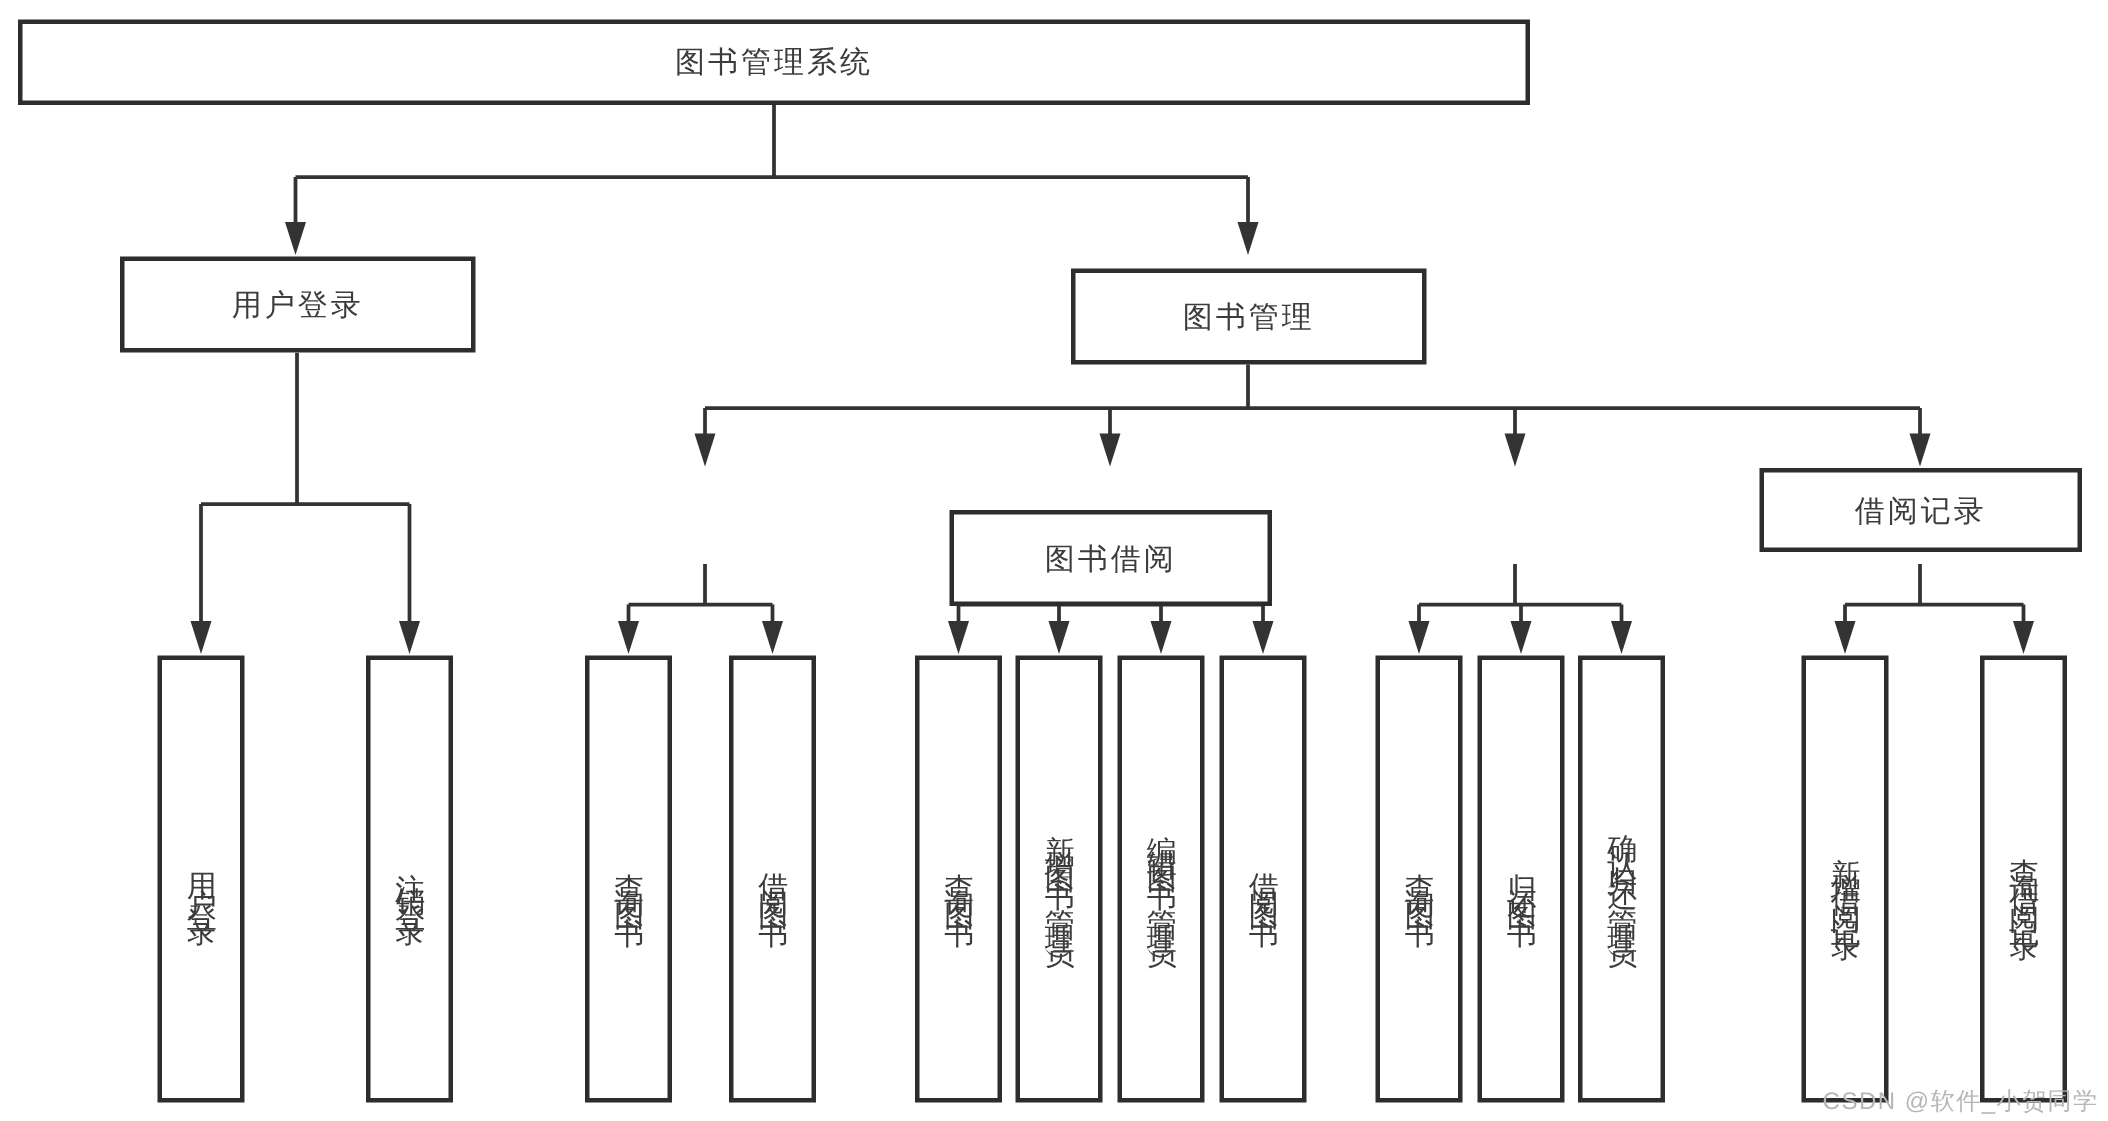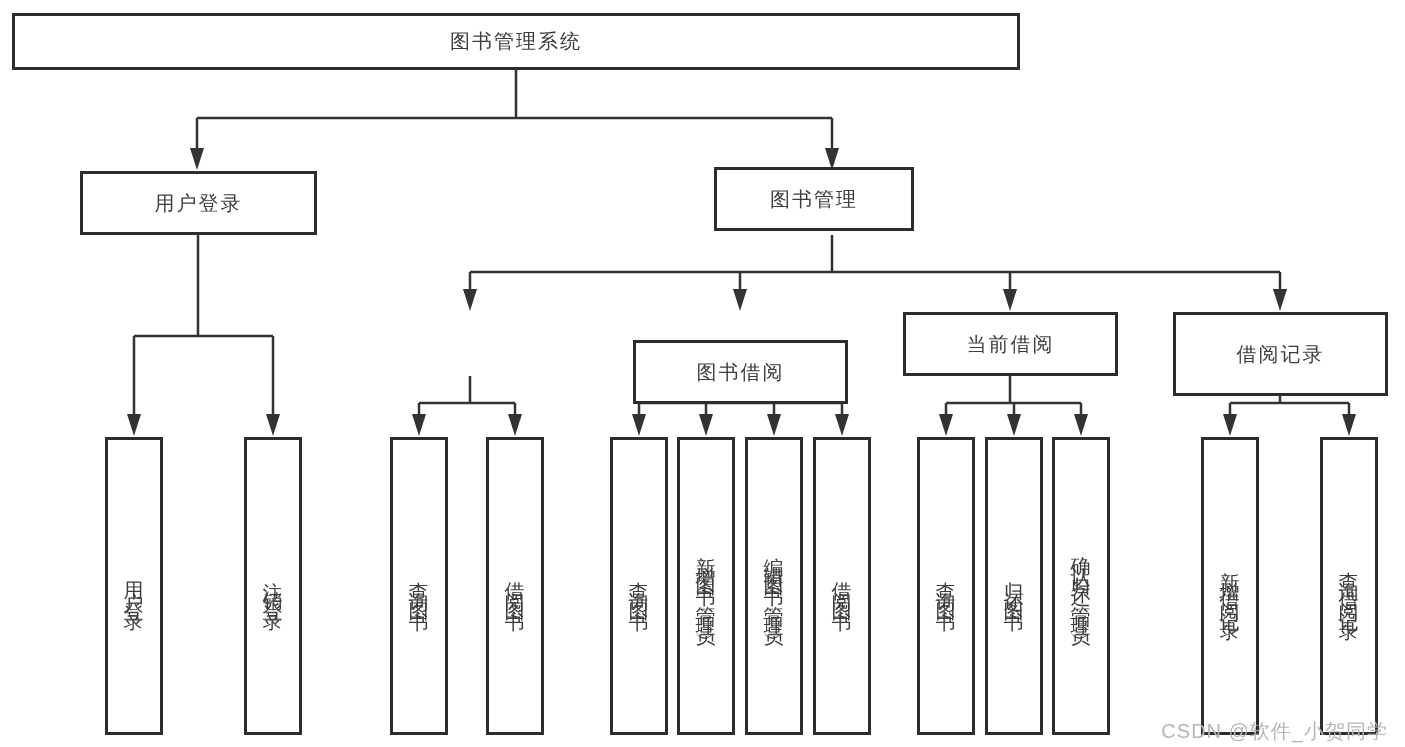--- a/index.html
+++ b/index.html
@@ -40,46 +40,46 @@
     text-orientation: mixed;
     font-size: 20px;
     line-height: 1;
     letter-spacing: 10px;
     white-space: nowrap;
   }
   
   #n-root   { left: 12px;   top: 13px;  width: 1008px; height: 57px; }
   
   #n-login  { left: 80px;   top: 171px; width: 237px;  height: 64px; }
-  #n-mgmt   { left: 714px;  top: 167px; width: 200px;  height: 64px; }
+  #n-mgmt   { left: 714px;  top: 179px; width: 237px;  height: 64px; }
   
   #n-newbook { left: 363px;  top: 312px; width: 215px; height: 64px; }
   #n-borrow  { left: 633px;  top: 312px; width: 215px; height: 64px; margin-top: 28px; }
   #n-current { left: 903px;  top: 312px; width: 215px; height: 64px; }
-  #n-records { left: 1173px; top: 312px; width: 215px; height: 84px; }
+  #n-records { left: 1173px; top: 312px; width: 215px; height: 56px; }
   
   .leaf { top: 437px; width: 58px; height: 298px; }
   #l-ul1 { left: 105px; }
   #l-ul2 { left: 244px; }
   #l-nb1 { left: 390px; }
   #l-nb2 { left: 486px; }
   #l-bb1 { left: 610px; }
   #l-bb2 { left: 677px; }
   #l-bb3 { left: 745px; }
   #l-bb4 { left: 813px; }
   #l-cb1 { left: 917px; }
   #l-cb2 { left: 985px; }
   #l-cb3 { left: 1052px; }
   #l-br1 { left: 1201px; }
   #l-br2 { left: 1320px; }
   #watermark {
     position: absolute;
-    right: 17px;
+    right: 6px;
     bottom: 2px;
-    font-size: 20px;
+    font-size: 16px;
     color: #b6b6b6;
     letter-spacing: 1px;
     z-index: 3;
     white-space: nowrap;
   }
 </style>
 </head>
 <body>
 
 <div id="stage">
@@ -134,23 +134,20 @@
   <div id="n-login" class="box hbox">
     <span>用户登录</span>
   </div>
   <div id="n-mgmt" class="box hbox">
     <span>图书管理</span>
   </div>
 
   <div id="n-borrow" class="box hbox">
     <span>图书借阅</span>
   </div>
-  <div id="n-current" class="box hbox">
-    <span>当前借阅</span>
-  </div>
   <div id="n-records" class="box hbox">
     <span>借阅记录</span>
   </div>
 
   <div id="l-ul1" class="box vbox leaf">
     <span>用户登录</span>
   </div>
   <div id="l-ul2" class="box vbox leaf">
     <span>注销登录</span>
   </div>

